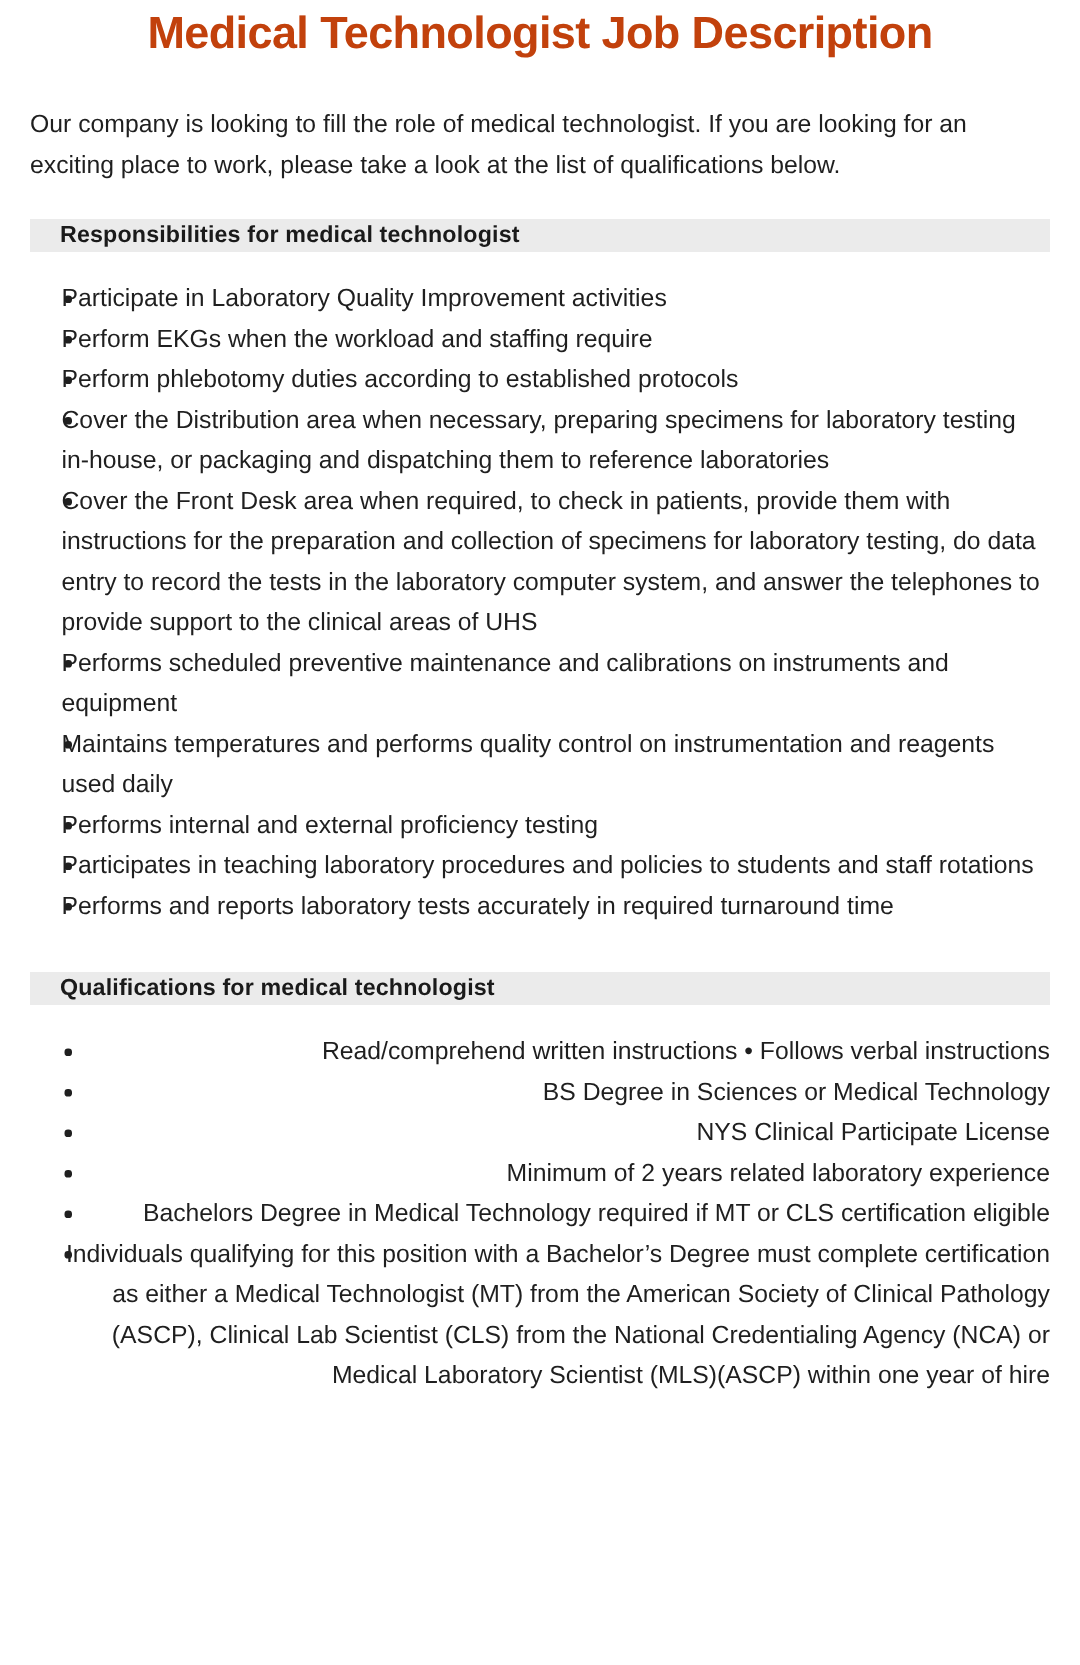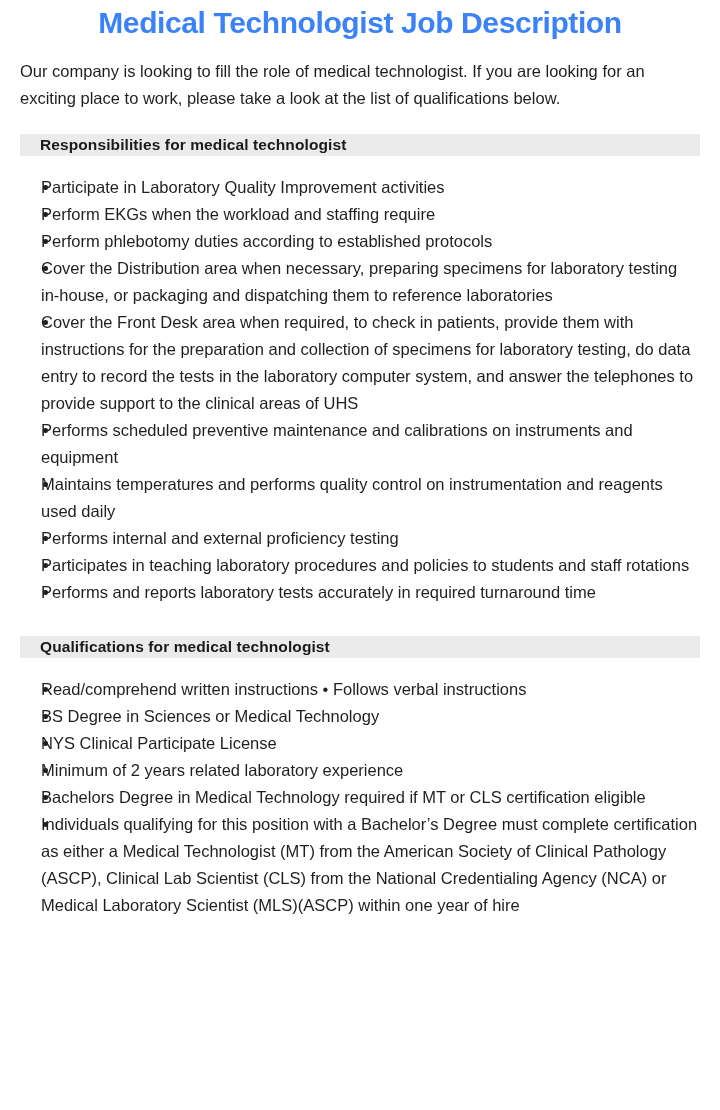--- a/index.html
+++ b/index.html
@@ -25,26 +25,26 @@
 
   
   .doc-title {
     margin: 0;
     padding: 4px 20px 0 20px;
     font-size: 30px;
     line-height: 38px;
     font-weight: 700;
     letter-spacing: -0.4px;
     text-align: center;
-    color: #3b82f6;
+    color: #c2410c;
   }
 
   
   .intro {
-    margin: 16px 0 0 0;
+    margin: 28px 0 0 0;
     padding: 0 16px 0 20px;
     font-size: 16.5px;
     line-height: 27px;
     color: #1f1f1f;
     font-weight: 400;
   }
 
   
   .section-band {
     margin: 22px 20px 0 20px;
@@ -84,20 +84,21 @@
     left: 43px;
     top: 11px;
     width: 4.5px;
     height: 4.5px;
     border-radius: 50%;
     background: #1f1f1f;
   }
 
   .section-block + .section-block {
     margin-top: 0;
+    text-align: right;
   }
   .list-tail {
     height: 8px;
   }
   .doc-tail {
     height: 30px;
   }
 </style>
 </head>
 <body>

